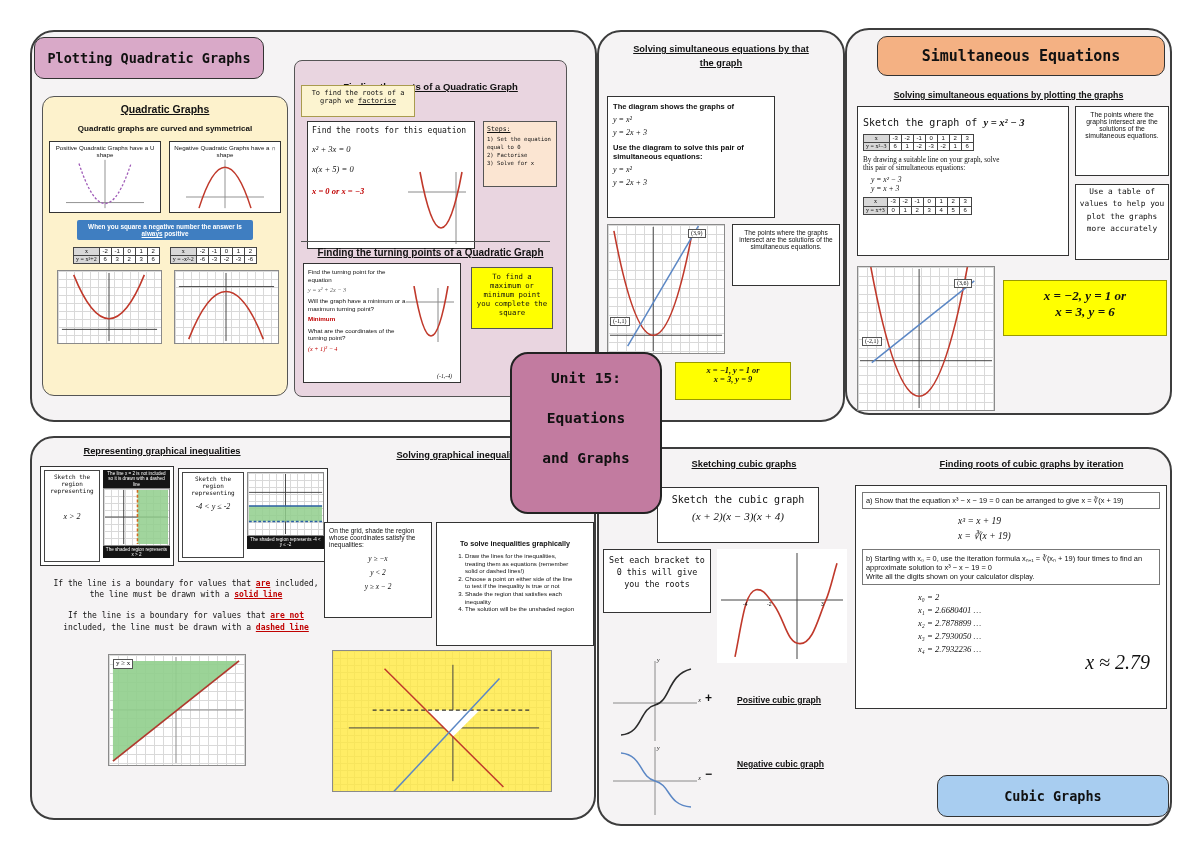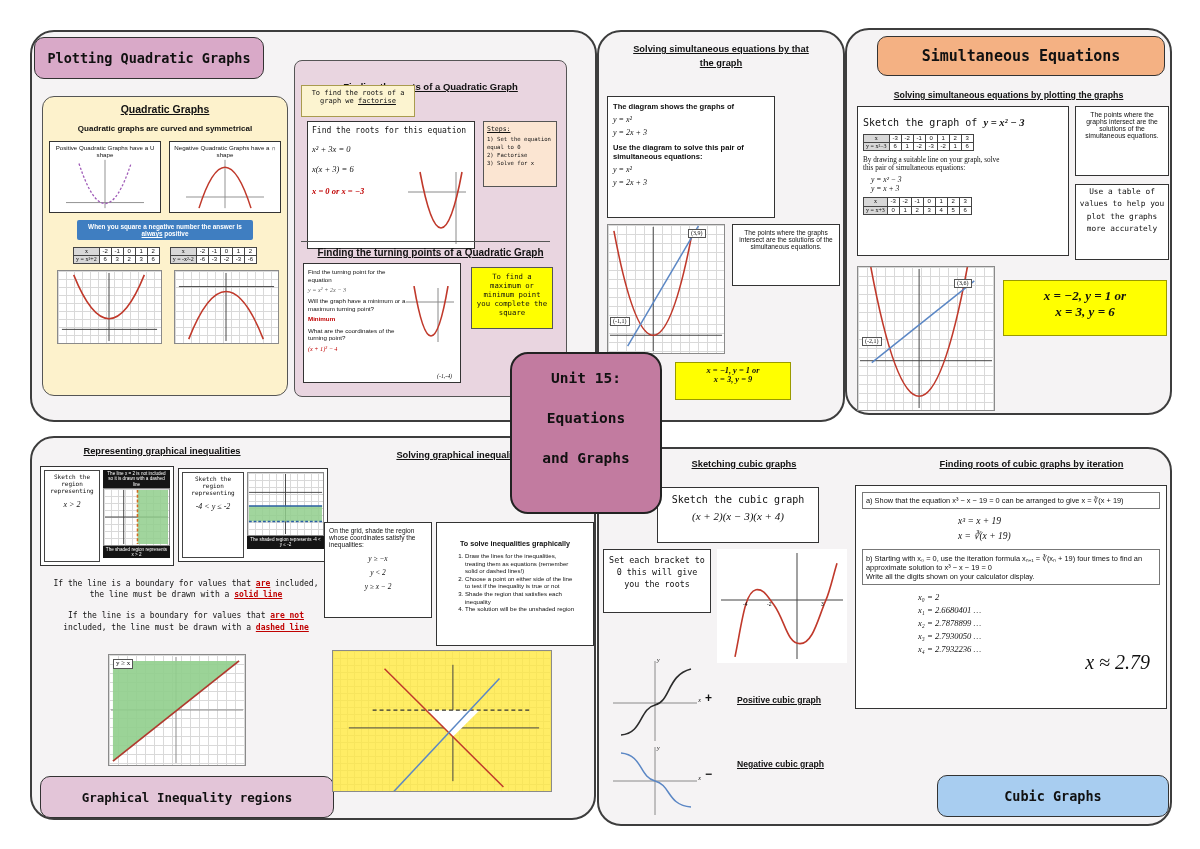--- a/index.html
+++ b/index.html
@@ -134,21 +134,21 @@
   <div class="a" style="left:262px;top:28px;width:273px;height:337px;background:#e9d5e0;border:1.5px solid #555;border-radius:8px;padding:20px">
     <div class="ctr bu" style="font-size:9.5px">Finding the roots of a Quadratic Graph</div>
 
     <div class="a hand ctr" style="left:6px;top:24px;width:114px;height:32px;background:#fcf4d0;border:1px solid #a99b4e;font-size:7px;padding:3px;font-weight:normal">
       <span>To find the roots of a graph we </span><span style="text-decoration:underline">factorise</span>
     </div>
 
     <div class="a box" style="left:12px;top:60px;width:168px;height:128px;padding:4px">
       <div class="hand" style="font-size:8px;font-weight:normal">Find the roots for this equation</div>
       <div class="math" style="font-size:8.5px;margin-top:9px">x² + 3x = 0</div>
-      <div class="math" style="font-size:8.5px;margin-top:10px">x(x + 3) = 6</div>
+      <div class="math" style="font-size:8.5px;margin-top:10px">x(x + 5) = 0</div>
       <div class="math red" style="font-size:8.5px;margin-top:12px;font-weight:bold">x = 0 or x = −3</div>
       <svg class="a" style="right:4px;bottom:2px" width="64" height="76" viewBox="0 0 64 76">
         <line class="ax" x1="2" y1="22" x2="60" y2="22"></line>
           <line class="ax" x1="50" y1="2" x2="50" y2="74"></line>
         <path class="cred" d="M 14,2 Q 35,114 56,2"></path>
       </svg>
     </div>
 
     <div class="a" style="left:188px;top:60px;width:74px;height:66px;background:#fbe5d2;border:1px solid #555;padding:3px">
       <div class="hand" style="font-size:6.5px;font-weight:normal;text-decoration:underline">Steps:</div>
@@ -307,21 +307,21 @@
   <div style="font-size:14.5px;margin-top:24px">and Graphs</div>
 </div>
 
 <section class="panel" style="left:30px;top:436px;width:566px;height:384px">
 
   <div class="a ctr bu" style="left:10px;top:8px;width:240px;font-size:9.3px">Representing graphical inequalities</div>
 
   <div class="a box" style="left:8px;top:28px;width:134px;height:100px;padding:3px;display:flex;gap:3px">
     <div style="width:56px;border:1px solid #444;padding:2px">
       <div class="hand ctr" style="font-size:6px;font-weight:normal">Sketch the region representing</div>
-      <div class="math ctr" style="font-size:8px;margin-top:6px">x &gt; 2</div>
+      <div class="math ctr" style="font-size:8px;margin-top:18px">x &gt; 2</div>
     </div>
     <div style="flex:1;display:flex;flex-direction:column">
       <div class="strip">The line x = 2 is not included so it is drawn with a dashed line</div>
       <div class="grid grid7" style="position:relative;width:100%;height:58px">
         <svg class="gsvg" viewBox="0 0 66 58" preserveAspectRatio="none">
           <line class="ax2" x1="20" y1="1" x2="20" y2="57"></line>
             <line class="ax2" x1="1" y1="29" x2="65" y2="29"></line>
           <rect x="34" y="1" width="31" height="56" fill="#90ce8c" opacity="0.85"></rect>
           <line x1="34" y1="1" x2="34" y2="57" stroke="#d2691e" stroke-width="1.6" stroke-dasharray="3 2"></line>
         </svg>
@@ -361,23 +361,20 @@
   <div class="grid" style="left:76px;top:216px;width:138px;height:112px">
     <svg class="gsvg" viewBox="0 0 138 112" preserveAspectRatio="none">
       <line class="ax" x1="68" y1="2" x2="68" y2="110"></line>
         <line class="ax" x1="2" y1="56" x2="136" y2="56"></line>
       <polygon points="4,108 132,6 4,6" fill="#90ce8c" opacity="0.9"></polygon>
       <line x1="4" y1="108" x2="132" y2="6" stroke="#b03a2e" stroke-width="1.8"></line>
     </svg>
     <div class="glabel" style="left:4px;top:4px;font-size:7px">y ≥ x</div>
   </div>
 
-  <div class="a hand ctr" style="left:8px;top:338px;width:294px;height:42px;background:#e3c5d8;border:1.5px solid #333;border-radius:10px;display:flex;align-items:center;justify-content:center;font-size:12.5px">
-    <span>Graphical Inequality regions</span>
-  </div>
 
   <div class="a ctr bu" style="left:300px;top:12px;width:260px;font-size:9.3px">Solving graphical inequalities</div>
 
   <div class="a box" style="left:292px;top:84px;width:108px;height:96px;padding:4px">
     <div style="font-size:6.6px">On the grid, shade the region whose coordinates satisfy the inequalities:</div>
     <div class="math ctr" style="font-size:7.4px;margin-top:6px">y ≥ −x</div>
     <div class="math ctr" style="font-size:7.4px;margin-top:5px">y &lt; 2</div>
     <div class="math ctr" style="font-size:7.4px;margin-top:5px">y ≥ x − 2</div>
   </div>
 

